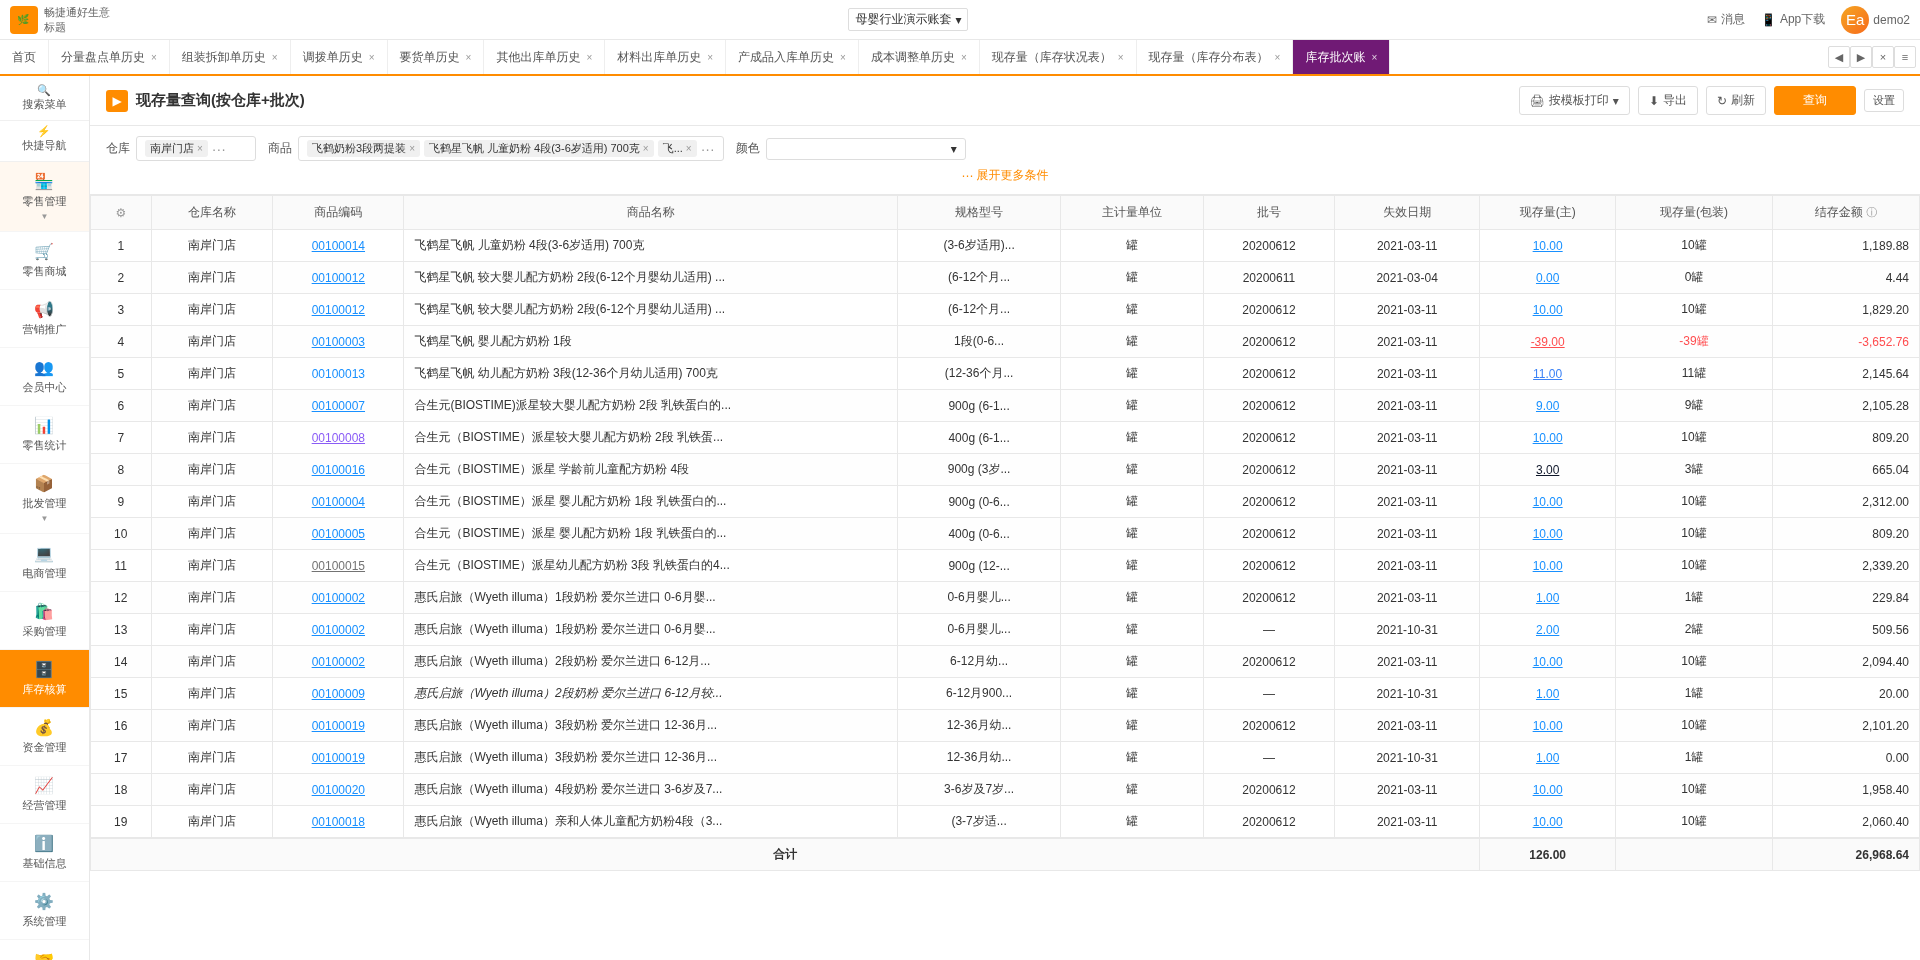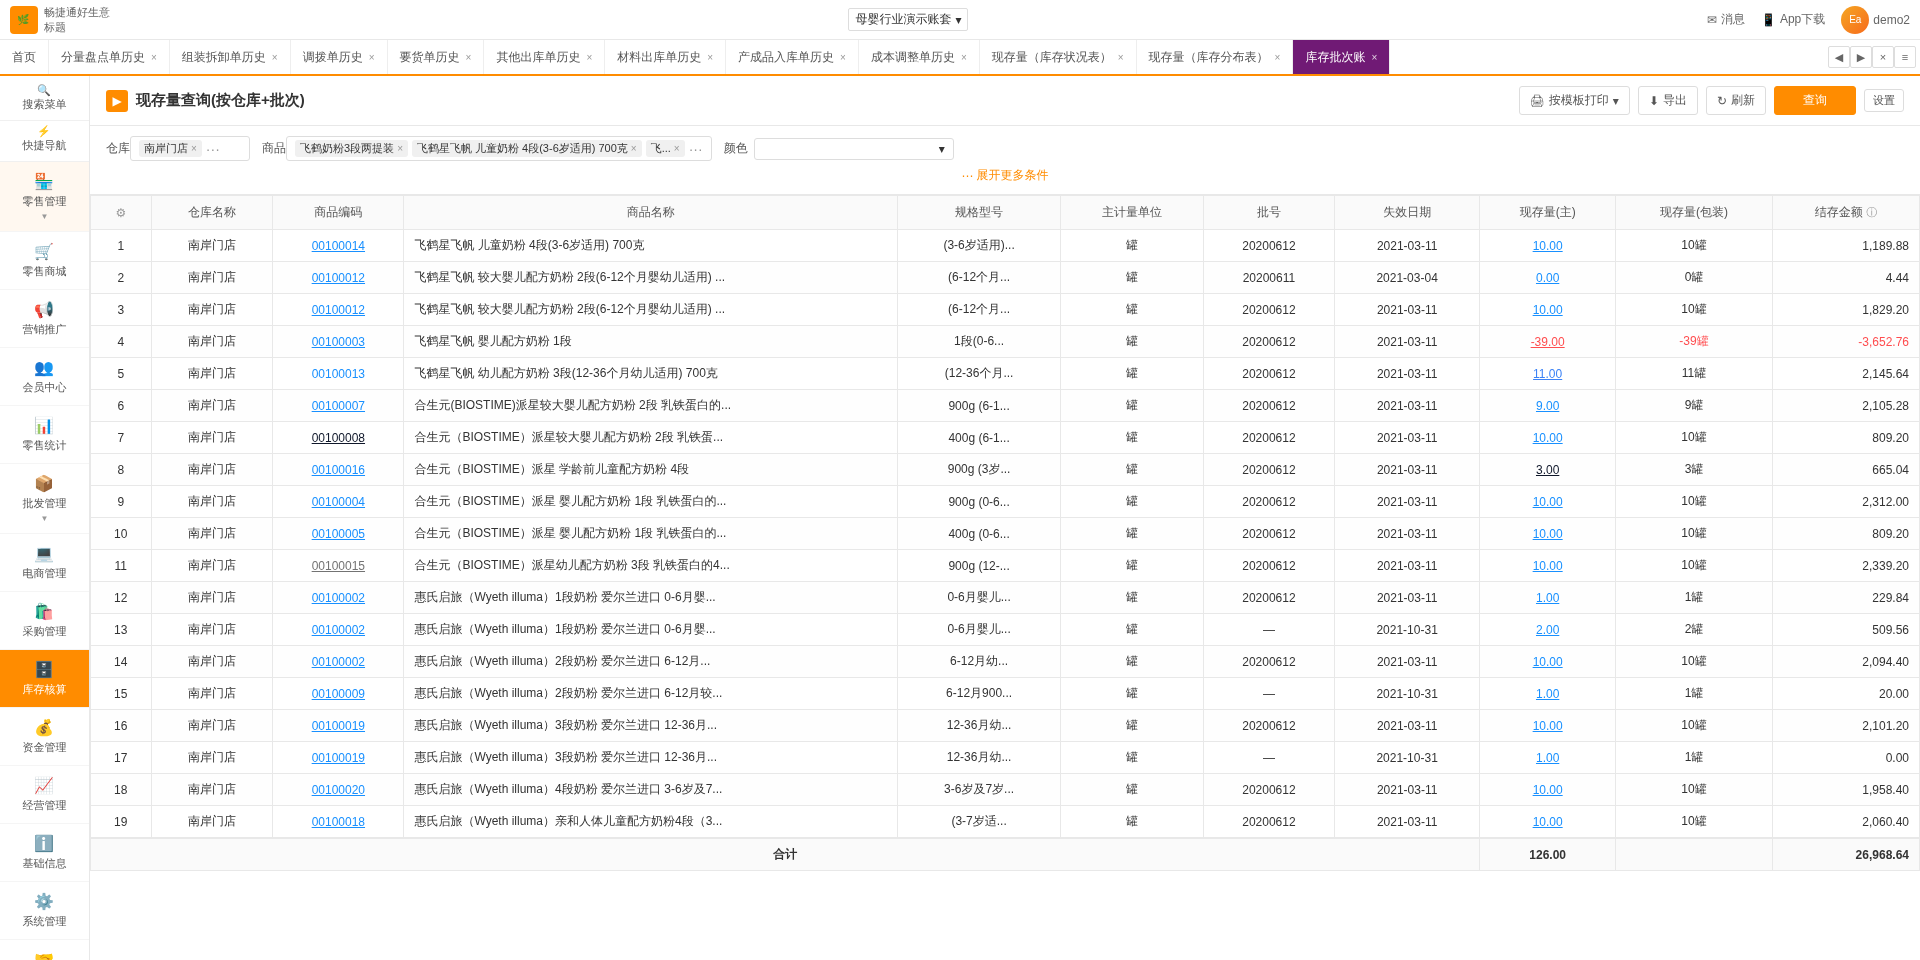--- a/index.html
+++ b/index.html
@@ -35,21 +35,21 @@
     .logo-text { font-size: 11px; color: #666; line-height: 1.3; }
     .breadcrumb-select {
       display: flex; align-items: center; gap: 4px; cursor: pointer;
       padding: 2px 6px; border: 1px solid #ddd; border-radius: 2px; background: #fff;
     }
     .header-right { display: flex; align-items: center; gap: 16px; }
     .header-btn { display: flex; align-items: center; gap: 4px; cursor: pointer; color: #666; font-size: 12px; }
     .user-avatar {
       width: 28px; height: 28px; border-radius: 50%;
       background: linear-gradient(135deg, #f5a623, #f76b1c);
-      display: flex; align-items: center; justify-content: center; color: white; font-size: 10px;
+      display: flex; align-items: center; justify-content: center; color: white; font-size: 15px;
     }
 
     
     .nav-tabs {
       background: #fff;
       display: flex;
       align-items: center;
       border-bottom: 2px solid #ff8c00;
       overflow: hidden;
       height: 36px;
@@ -175,20 +175,21 @@
     }
     .filter-row {
       display: flex;
       align-items: center;
       gap: 12px;
       flex-wrap: wrap;
     }
     .filter-item {
       display: flex;
       align-items: center;
+      gap: 6px;
     }
     .filter-label { font-size: 12px; color: #555; white-space: nowrap; }
     .filter-tags {
       display: flex;
       align-items: center;
       gap: 4px;
       border: 1px solid #ddd;
       border-radius: 3px;
       padding: 3px 8px;
       min-width: 120px;
@@ -583,21 +584,21 @@
       <td>罐</td>
       <td>20200612</td>
       <td>2021-03-11</td>
       <td class="" style="color:#1890ff;text-decoration:underline;cursor:pointer;">9.00</td>
       <td class="">9罐</td>
       <td class="td-right ">2,105.28</td>
     </tr>
             <tr>
       <td>7</td>
       <td>南岸门店</td>
-      <td style="color:#0f172a;text-decoration:underline;cursor:pointer;">00100008</td>
+      <td style="color:#8b5cf6;text-decoration:underline;cursor:pointer;">00100008</td>
       <td class="td-left" style="max-width:280px;overflow:hidden;text-overflow:ellipsis;white-space:nowrap;">合生元（BIOSTIME）派星较大婴儿配方奶粉 2段 乳铁蛋...</td>
       <td>400g (6-1...</td>
       <td>罐</td>
       <td>20200612</td>
       <td>2021-03-11</td>
       <td class="" style="color:#1890ff;text-decoration:underline;cursor:pointer;">10.00</td>
       <td class="">10罐</td>
       <td class="td-right ">809.20</td>
     </tr>
             <tr>
@@ -688,21 +689,21 @@
       <td>20200612</td>
       <td>2021-03-11</td>
       <td class="" style="color:#1890ff;text-decoration:underline;cursor:pointer;">10.00</td>
       <td class="">10罐</td>
       <td class="td-right ">2,094.40</td>
     </tr>
             <tr>
       <td>15</td>
       <td>南岸门店</td>
       <td style="color:#1890ff;text-decoration:underline;cursor:pointer;">00100009</td>
-      <td class="td-left" style="max-width:280px;overflow:hidden;text-overflow:ellipsis;white-space:nowrap;">惠氏启旅（Wyeth illuma）2段奶粉 爱尔兰进口 6-12月较...</td>
+      <td class="td-left" style="max-width:280px;overflow:hidden;text-overflow:ellipsis;white-space:nowrap;font-style:italic;">惠氏启旅（Wyeth illuma）2段奶粉 爱尔兰进口 6-12月较...</td>
       <td>6-12月900...</td>
       <td>罐</td>
       <td>—</td>
       <td>2021-10-31</td>
       <td class="" style="color:#1890ff;text-decoration:underline;cursor:pointer;">1.00</td>
       <td class="">1罐</td>
       <td class="td-right ">20.00</td>
     </tr>
             <tr>
       <td>16</td>

